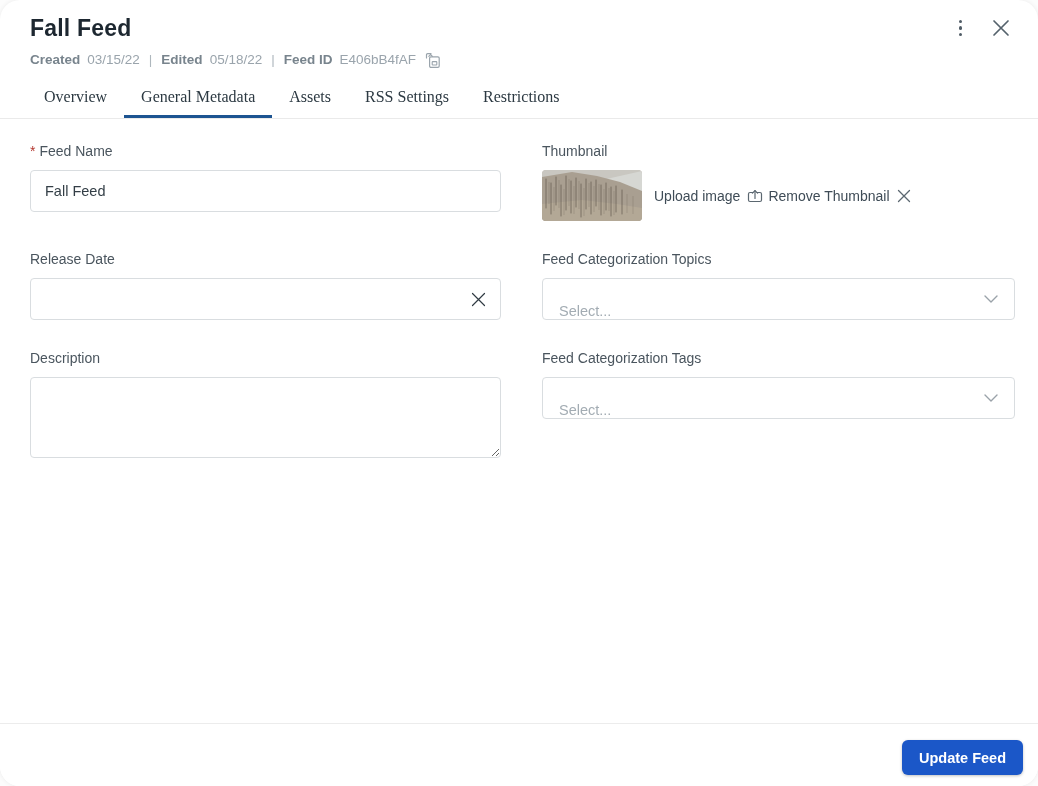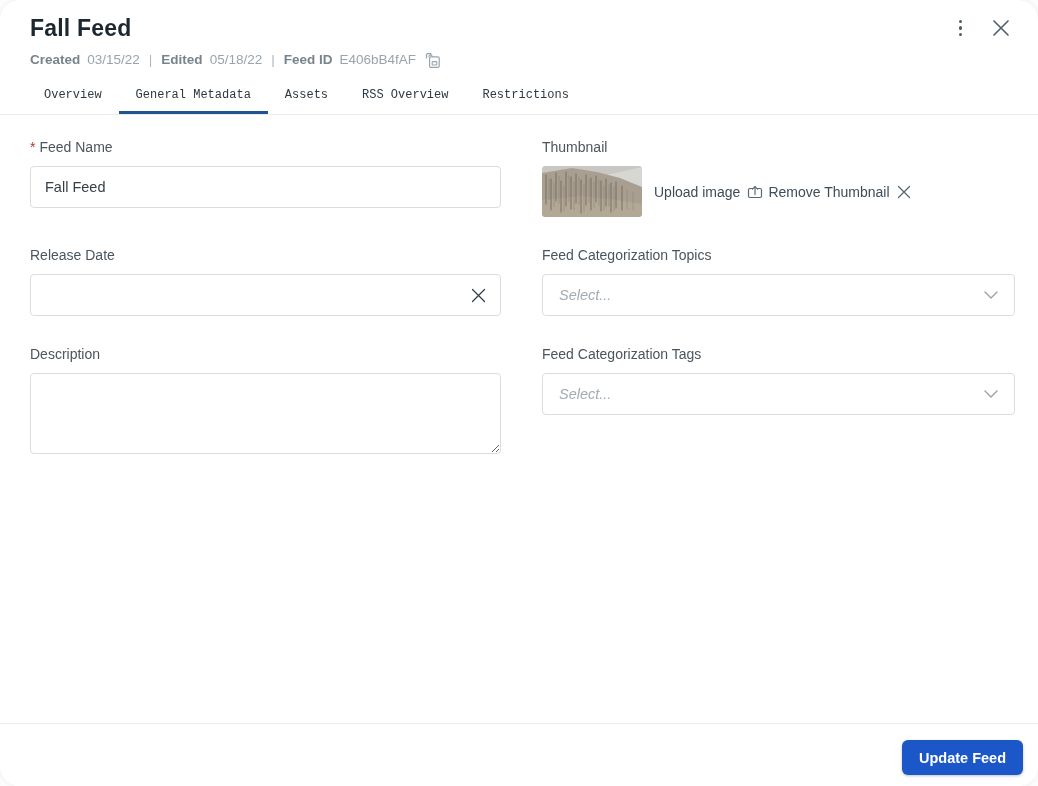--- a/index.html
+++ b/index.html
@@ -14,36 +14,36 @@
   .header-actions { position:absolute; top:17px; right:26px; display:flex; align-items:center; gap:26px; }
   .icon-btn { background:none; border:none; cursor:pointer; padding:2px; display:flex; align-items:center; justify-content:center; }
   .kebab { display:flex; flex-direction:column; gap:3px; }
   .kebab i { width:3.5px; height:3.5px; border-radius:50%; background:#505c66; }
   .meta { margin-top:10px; display:flex; align-items:flex-start; gap:7px; font-size:13.5px; color:#9aa4ac; }
   .meta .lbl { font-weight:bold; color:#78848d; }
   .meta .sep { color:#aeb7bd; margin:0 2px; }
   .copy-icon { margin-left:2px; display:inline-flex; cursor:pointer; background:none; border:none; padding:0; }
   
   .tabs-row { margin-top:13px; border-bottom:1px solid #eaeaea; display:flex; padding-left:27px; }
-  .tab { background:none; border:none; cursor:pointer; font-family:Liberation Mono, monospace; font-size:12px; color:#2c3942;
+  .tab { background:none; border:none; cursor:pointer; font-family:Liberation Serif, serif; font-size:16px; color:#2c3942;
          padding:6px 17px 12px 17px; position:relative; }
   .tab.active { padding-bottom:9px; border-bottom:3px solid #1d5491; }
   
   .form-grid { display:grid; grid-template-columns:471px 473px; column-gap:41px; row-gap:30px; padding:24px 23px 0 30px; }
   .field-label { font-size:14px; color:#4a555e; margin-bottom:11px; display:flex; align-items:baseline; gap:4px; }
   .req { color:#b3362e; }
   .text-input, .select-box, .textarea {
     width:100%; border:1px solid #d9dde0; border-radius:4px; background:#fff;
     font-family:inherit; font-size:14.5px; color:#333e46;
   }
   .text-input { height:42px; padding:0 14px; outline:none; }
   .input-wrap { position:relative; }
   .input-clear { position:absolute; right:8px; top:0; height:42px; width:30px; background:none; border:none; cursor:pointer;
                  display:flex; align-items:center; justify-content:center; }
-  .select-box { height:42px; display:flex; align-items:center; padding:0 16px; cursor:pointer; position:relative;font-style:italic; }
+  .select-box { height:42px; display:flex; align-items:flex-end; padding:0 16px; cursor:pointer; position:relative; }
   .select-placeholder { color:#a3acb3; }
   .select-box svg { position:absolute; right:15px; top:14px; }
   .textarea { height:81px; padding:10px 14px; resize:both; display:block; }
   
   .thumb-row { display:flex; gap:12px; }
   .thumb-img { width:100px; height:51px; border-radius:4px; overflow:hidden; flex:none; }
   .thumb-img svg { display:block; }
   .thumb-links { display:flex; flex-direction:row; justify-content:center; gap:5px; }
   .thumb-link { display:flex; align-items:center; gap:7px; background:none; border:none; cursor:pointer;
                 font-family:inherit; font-size:14px; color:#3f4c57; padding:0; }
@@ -93,21 +93,21 @@
           <rect x="7.2" y="9.6" width="4.6" height="3.4" rx="0.6" stroke="#9aa4ac" stroke-width="1.1" fill="none"></rect>
         </svg>
       </button>
     </div>
   </div>
 
   <div class="tabs-row">
     <button class="tab">Overview</button>
     <button class="tab active">General Metadata</button>
     <button class="tab">Assets</button>
-    <button class="tab">RSS Overview</button>
+    <button class="tab">RSS Settings</button>
     <button class="tab">Restrictions</button>
   </div>
 
   <div class="form-grid">
 
     <div class="field">
       <div class="field-label">
         <span class="req">*</span>
         <span>Feed Name</span>
       </div>

